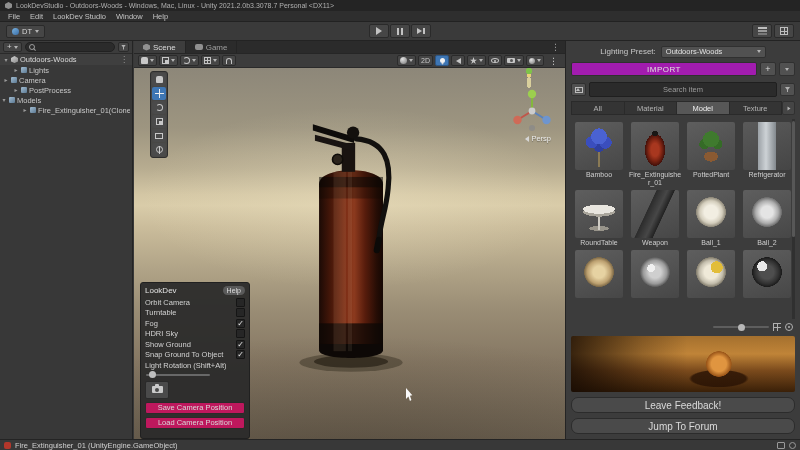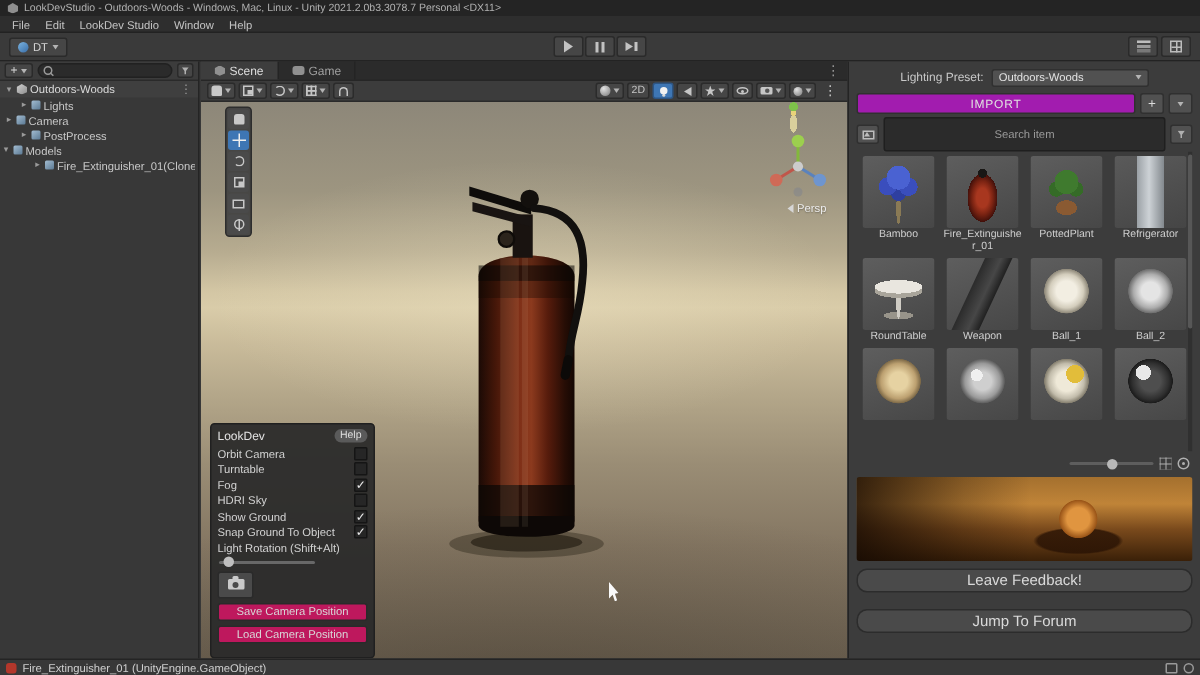--- a/index.html
+++ b/index.html
@@ -119,21 +119,21 @@
 .preset-row{display:flex;align-items:center;justify-content:center;gap:5px;height:13px;margin-bottom:4px;}
 .preset-label{color:#c8c8c8;font-size:8px;}
 .preset-dd{width:105px;height:12px;background:#515151;border:1px solid #303030;border-radius:2px;display:flex;align-items:center;justify-content:space-between;padding:0 4px;font-size:7.5px;color:#e2e2e2;}
 .import-row{display:flex;gap:3px;height:14px;margin-bottom:7px;}
 .import-btn{flex:1;background:#a21caf;border:1px solid #303030;border-radius:2px;display:flex;align-items:center;justify-content:center;font-size:8px;color:#e0e0e0;letter-spacing:0.5px;}
 .sq-btn{width:16px;height:14px;background:#515151;border:1px solid #303030;border-radius:2px;display:flex;align-items:center;justify-content:center;color:#dcdcdc;font-size:9px;line-height:1;}
 .search-row{display:flex;gap:3px;height:13px;margin-bottom:5px;align-items:center;}
 .search-row .sq-btn{height:13px;width:15px;}
 .img-ico{width:8px;height:6px;border:1px solid #bdbdbd;position:relative;}
 .img-ico::after{content:"";position:absolute;left:0.5px;bottom:0.5px;width:0;height:0;border-left:2.5px solid transparent;border-right:2.5px solid transparent;border-bottom:3px solid #bdbdbd;}
-.search-field{flex:1;height:23px;background:#2b2b2b;border:1px solid #1f1f1f;border-radius:2px;display:flex;align-items:center;justify-content:center;color:#9a9a9a;font-size:7.5px;}
+.search-field{flex:1;height:15px;background:#2b2b2b;border:1px solid #1f1f1f;border-radius:2px;display:flex;align-items:center;justify-content:center;color:#9a9a9a;font-size:7.5px;}
 .tabs-row{display:flex;height:14px;margin-bottom:4px;}
 .rtabs{display:flex;flex:1;}
 .rtab{flex:1;display:flex;align-items:center;justify-content:center;background:#343434;border:1px solid #2a2a2a;border-right:none;color:#b2b2b2;font-size:7.5px;}
 .rtab:last-child{border-right:1px solid #2a2a2a;}
 .rtab.active{background:#575757;color:#f0f0f0;}
 .tabs-row .sq-btn{width:13px;height:14px;background:#454545;}
 .caret.r{transform:rotate(-90deg);}
 .grid-wrap{height:200px;overflow:hidden;position:relative;margin-bottom:3px;}
 .asset-grid{display:flex;flex-wrap:wrap;}
 .asset-cell{width:56px;display:flex;flex-direction:column;align-items:center;}
@@ -157,21 +157,21 @@
 .zoom-slider{width:56px;height:2px;background:#5e5e5e;border-radius:1px;position:relative;}
 .zoom-slider .knob{position:absolute;left:45%;top:-2.5px;width:7px;height:7px;border-radius:50%;background:#b8b8b8;}
 .mini-grid{width:8px;height:8px;background-image:linear-gradient(#b0b0b0 1px,transparent 1px),linear-gradient(90deg,#b0b0b0 1px,transparent 1px);background-size:4px 4px;}
 .mini-gear{width:8px;height:8px;border:1px solid #b0b0b0;border-radius:50%;position:relative;}
 .mini-gear::after{content:"";position:absolute;left:2px;top:2px;width:2px;height:2px;border-radius:50%;background:#b0b0b0;}
 .banner{height:56px;border-radius:2px;margin-bottom:5px;background:
  linear-gradient(90deg,rgba(18,8,2,0.78) 0%,rgba(18,8,2,0.25) 32%,transparent 52%),
  radial-gradient(circle 13px at 66% 50%,#e09540 0 58%,#9a5518 96%,transparent 100%),
  radial-gradient(ellipse 30px 9px at 66% 76%,rgba(40,18,4,0.8) 0 90%,transparent 100%),
  linear-gradient(180deg,#a4702e 0%,#c08438 32%,#7a4a1c 62%,#3a2008 100%);}
-.wide-btn{height:16px;background:#4a4a4a;border:1px solid #2c2c2c;border-radius:7px;display:flex;align-items:center;justify-content:center;color:#dadada;font-size:10px;margin-bottom:11px;}
+.wide-btn{height:16px;background:#4a4a4a;border:1px solid #2c2c2c;border-radius:7px;display:flex;align-items:center;justify-content:center;color:#dadada;font-size:10px;margin-bottom:5px;}
 
 
 .statusbar{position:absolute;left:0;bottom:0;width:800px;height:11px;background:#383838;border-top:1px solid #242424;display:flex;align-items:center;gap:4px;padding:0 4px;font-size:7.5px;color:#cfcfcf;}
 .status-ico{width:7px;height:7px;border-radius:2px;background:#b3372b;flex:0 0 auto;}
 .status-right{margin-left:auto;display:flex;gap:4px;align-items:center;}
 .console-ico{width:8px;height:7px;border:1px solid #9a9a9a;border-radius:1px;}
 .ring-ico{width:7px;height:7px;border:1.5px solid #9a9a9a;border-radius:50%;}
 </style>
 </head>
 <body>
@@ -465,20 +465,31 @@
     <div class="sq-btn">
         <span class="img-ico"></span>
       </div>
     <div class="search-field">
       <span>Search item</span>
     </div>
     <div class="sq-btn">
         <span class="gly-funnel"></span>
       </div>
   </div>
+  <div class="tabs-row">
+    <div class="rtabs">
+        <div class="rtab">All</div>
+        <div class="rtab">Material</div>
+        <div class="rtab active">Model</div>
+        <div class="rtab">Texture</div>
+      </div>
+    <div class="sq-btn">
+        <span class="caret r"></span>
+      </div>
+  </div>
   <div class="grid-wrap">
     <div class="asset-grid">
         <div class="asset-cell">
           <div class="thumb t-bamboo"></div>
           <div class="asset-label">Bamboo</div>
         </div>
         <div class="asset-cell">
           <div class="thumb t-extinguisher"></div>
           <div class="asset-label">Fire_Extinguisher_01</div>
         </div>

